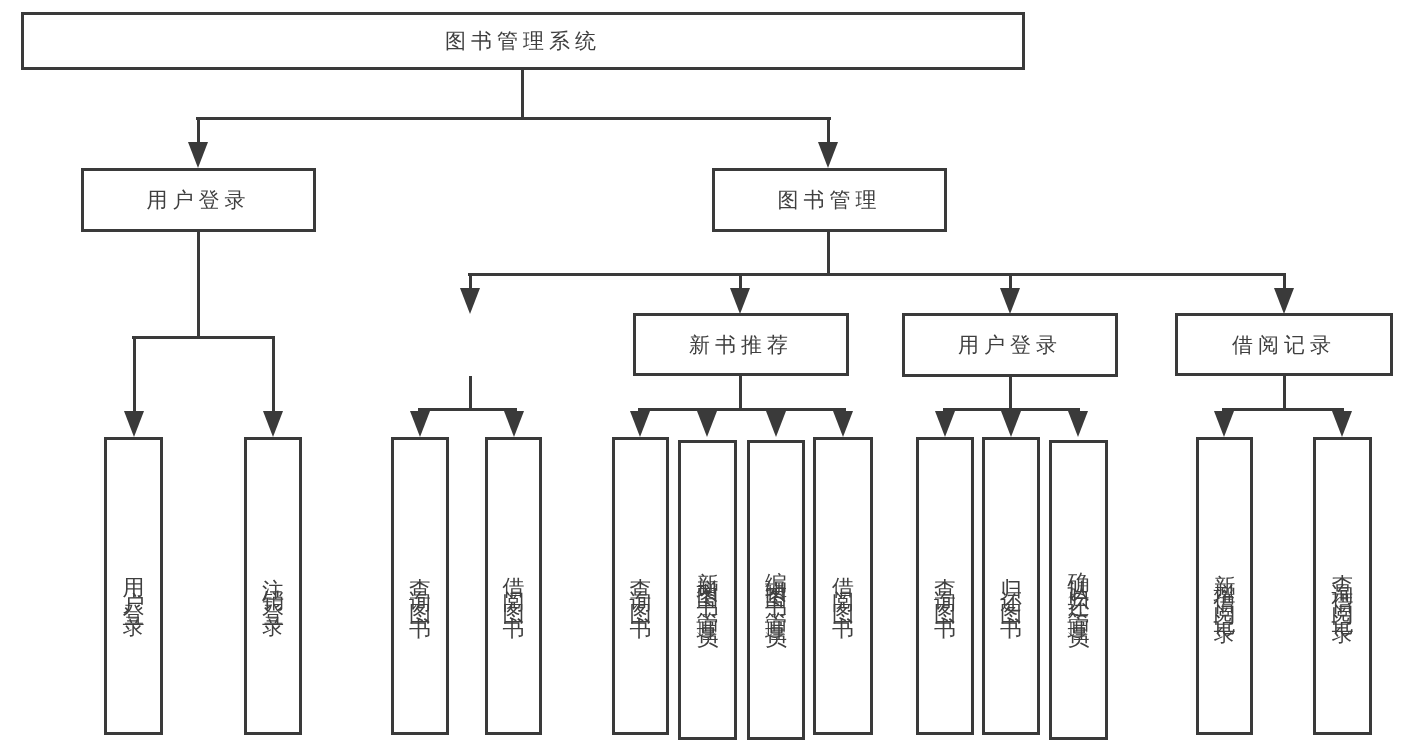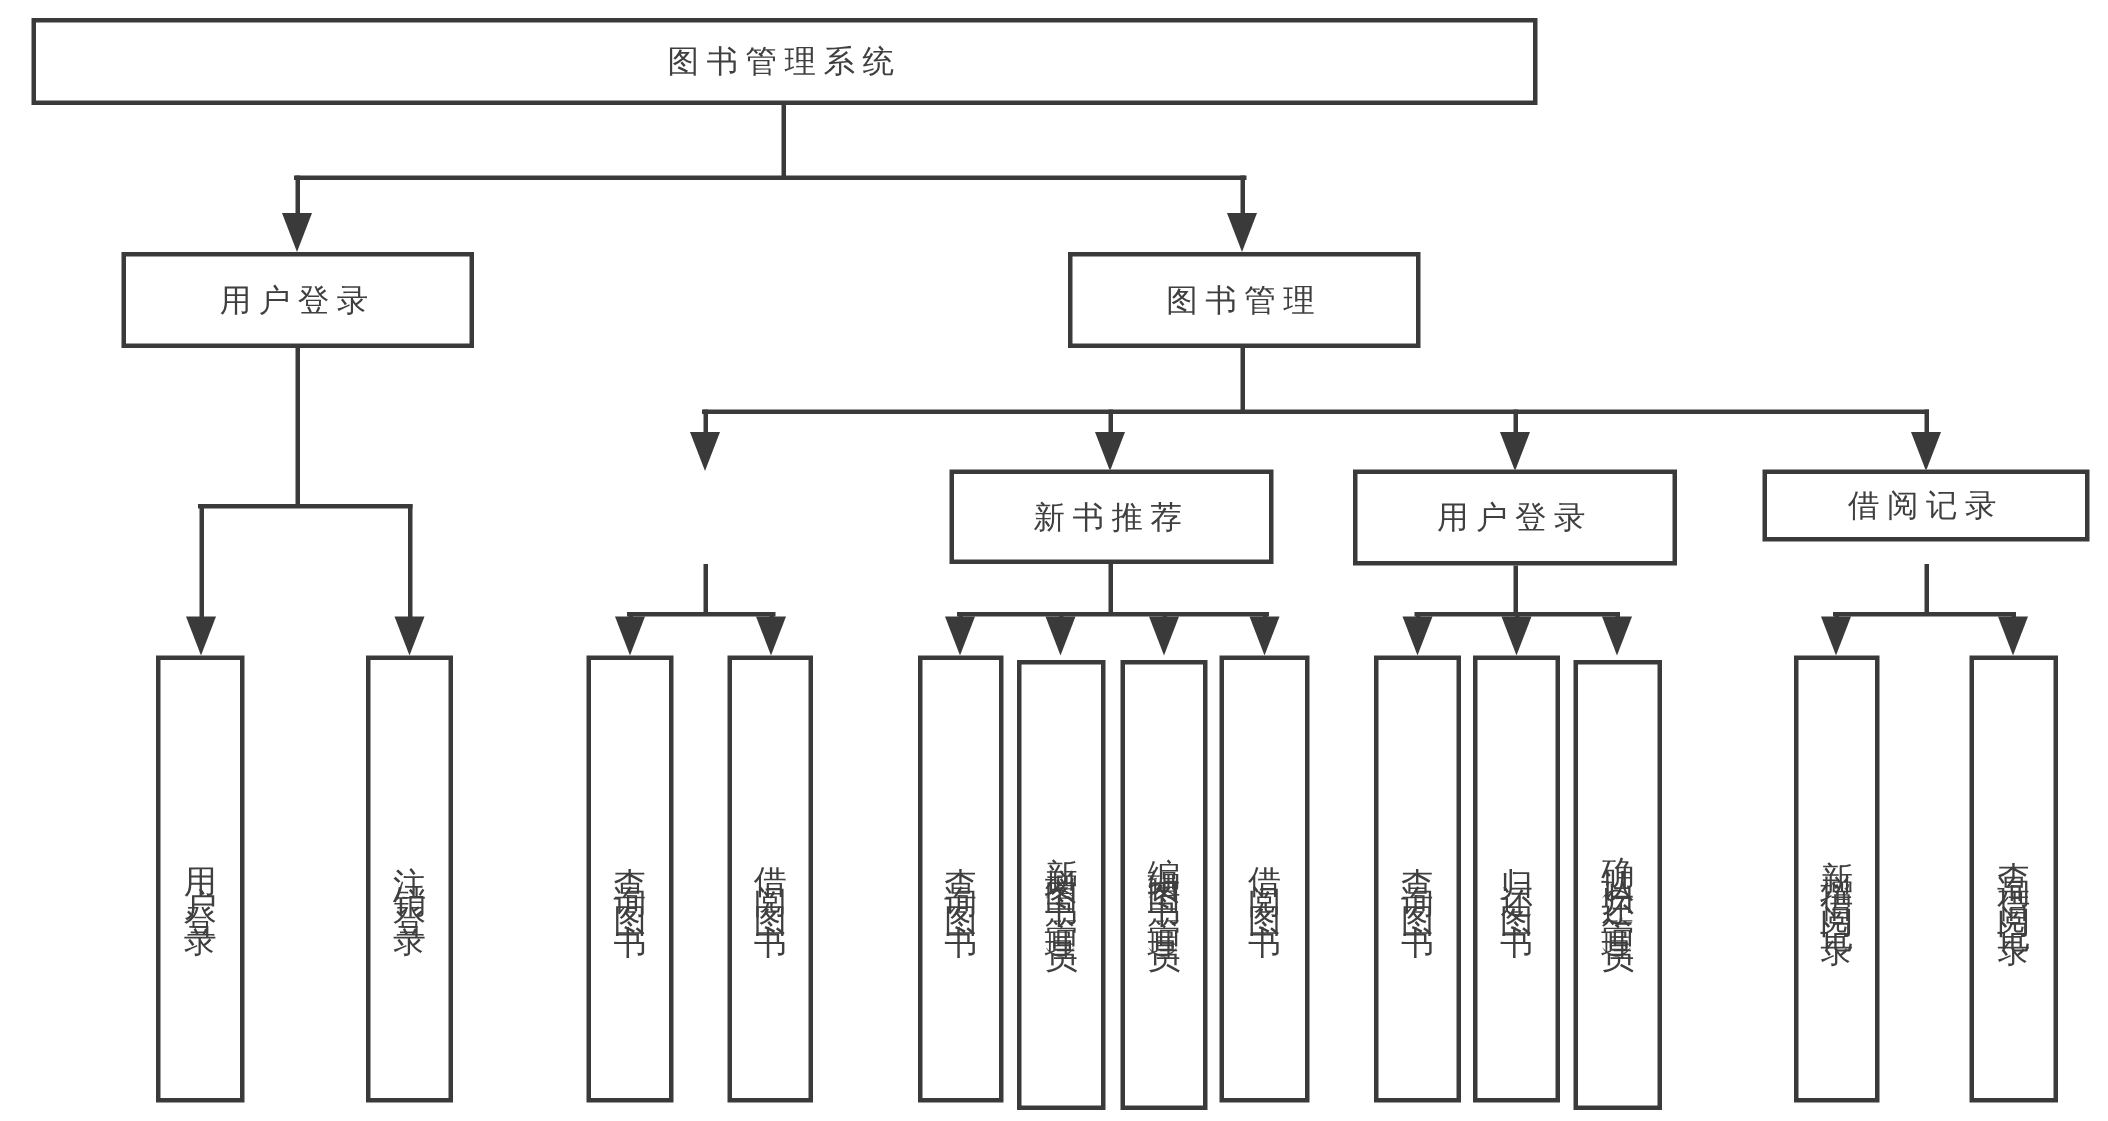--- a/index.html
+++ b/index.html
@@ -88,21 +88,21 @@
   <div class="arrow" style="left:460px;top:288px"></div>
   <div class="vline" style="left:739px;top:273px;height:17px"></div>
   <div class="arrow" style="left:730px;top:288px"></div>
   <div class="vline" style="left:1009px;top:273px;height:17px"></div>
   <div class="arrow" style="left:1000px;top:288px"></div>
   <div class="vline" style="left:1283px;top:273px;height:17px"></div>
   <div class="arrow" style="left:1274px;top:288px"></div>
 
   <div class="box hlabel" style="left:633px;top:313px;width:216px;height:63px">新书推荐</div>
   <div class="box hlabel" style="left:902px;top:313px;width:216px;height:64px">用户登录</div>
-  <div class="box hlabel" style="left:1175px;top:313px;width:218px;height:48px">借阅记录</div>
+  <div class="box hlabel" style="left:1175px;top:313px;width:218px;height:63px">借阅记录</div>
 
   <div class="vline" style="left:469px;top:376px;height:33px"></div>
   <div class="hline" style="left:418px;top:408px;width:99px"></div>
   <div class="vline" style="left:419px;top:408px;height:8px"></div>
   <div class="arrow" style="left:410px;top:411px"></div>
   <div class="vline" style="left:513px;top:408px;height:8px"></div>
   <div class="arrow" style="left:504px;top:411px"></div>
 
   <div class="vline" style="left:739px;top:376px;height:33px"></div>
   <div class="hline" style="left:638px;top:408px;width:208px"></div>

